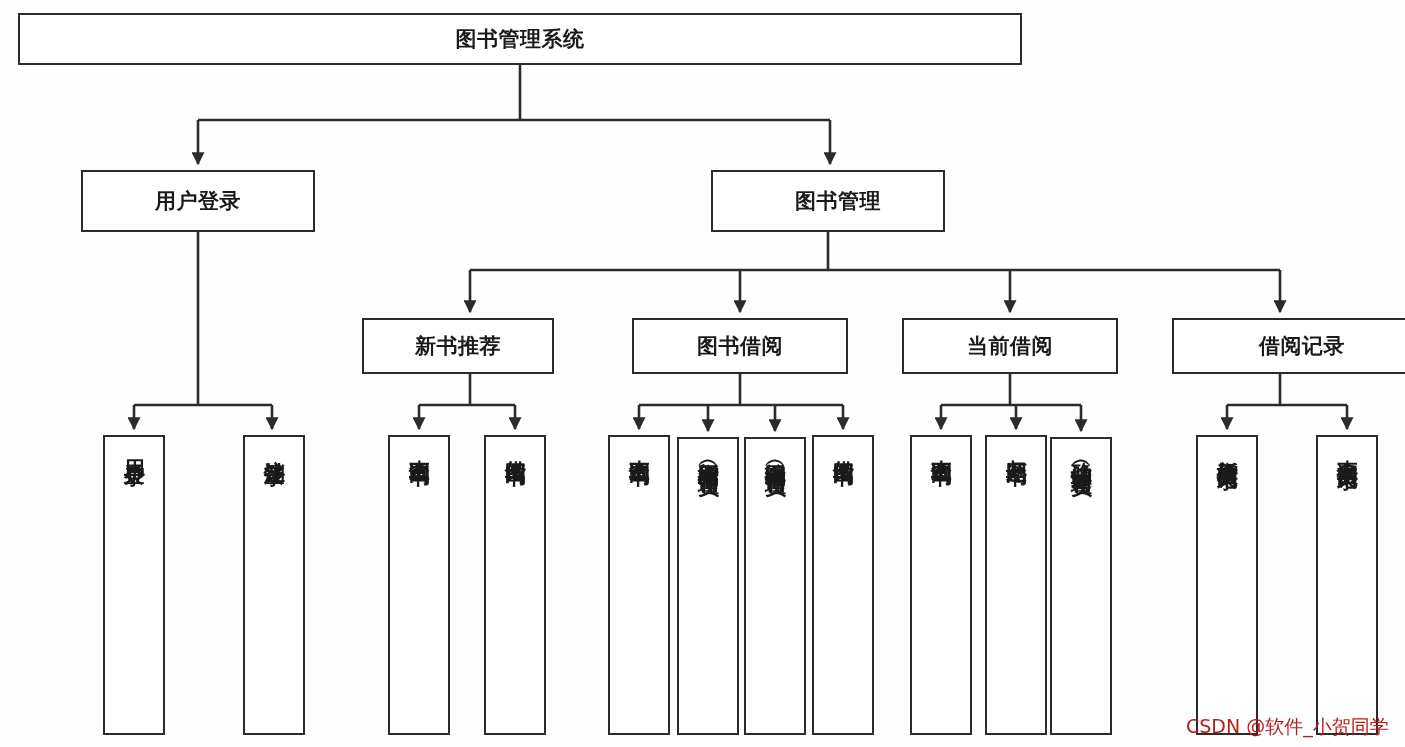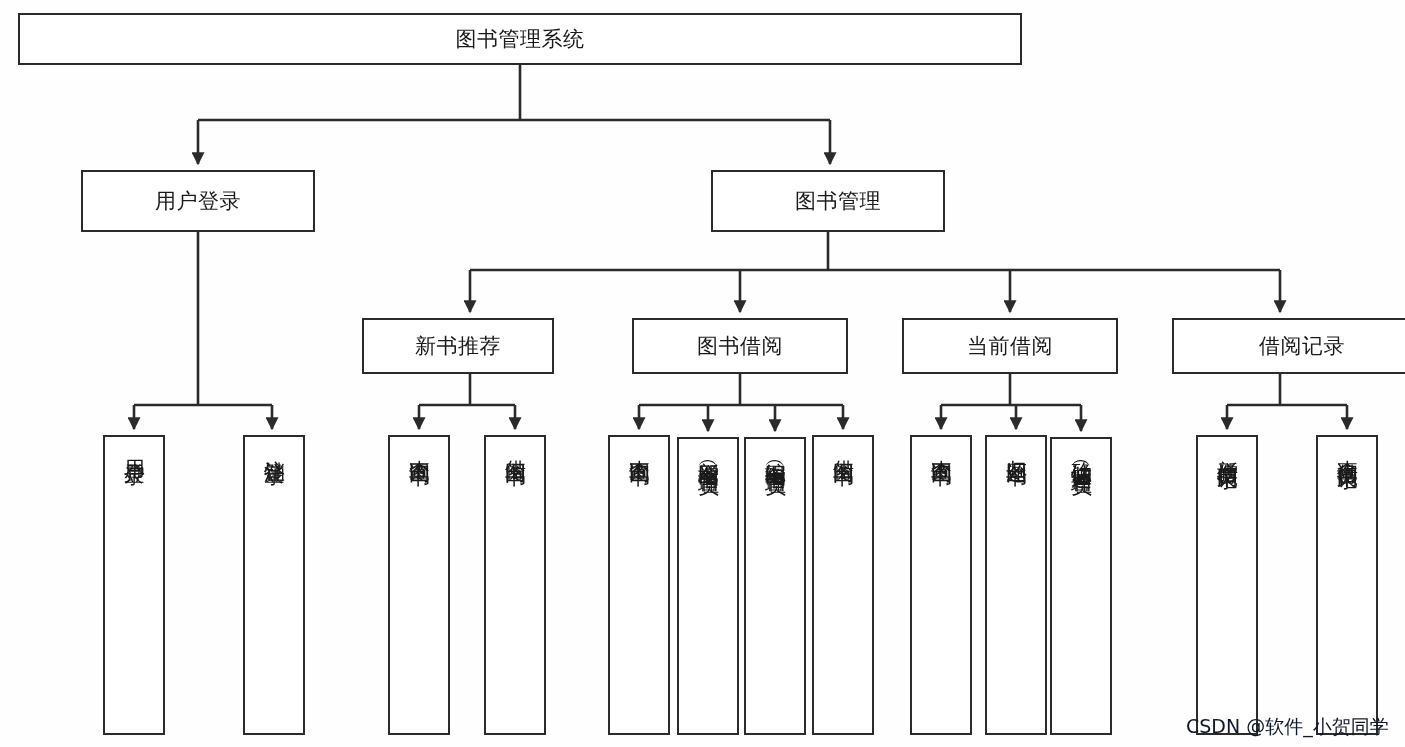--- a/index.html
+++ b/index.html
@@ -35,20 +35,21 @@
     align-items: center;
     justify-content: center;
     color: #1a1a1a;
     z-index: 2;
   }
   .node-label {
     display: block;
     text-align: right;
     line-height: 1.05;
     letter-spacing: 0.5px;
+    font-weight: bold;
   }
   
   .h-node .node-label {
     font-size: 21px;
   }
   
   .v-node {
     align-items: flex-start;
     justify-content: center;
     padding-top: 6px;
@@ -59,21 +60,21 @@
     font-size: 21px;
     line-height: 1.0;
     letter-spacing: 2px;
     white-space: nowrap;
   }
   .watermark {
     position: absolute;
     left: 1186px;
     top: 714px;
     font-size: 19px;
-    color: #0f172a;
+    color: #b91c1c;
     white-space: nowrap;
     z-index: 5;
     font-family: "DejaVu Sans", "Liberation Sans", sans-serif;
   }
 </style>
 </head>
 <body>
 
 <div id="canvas">
 

